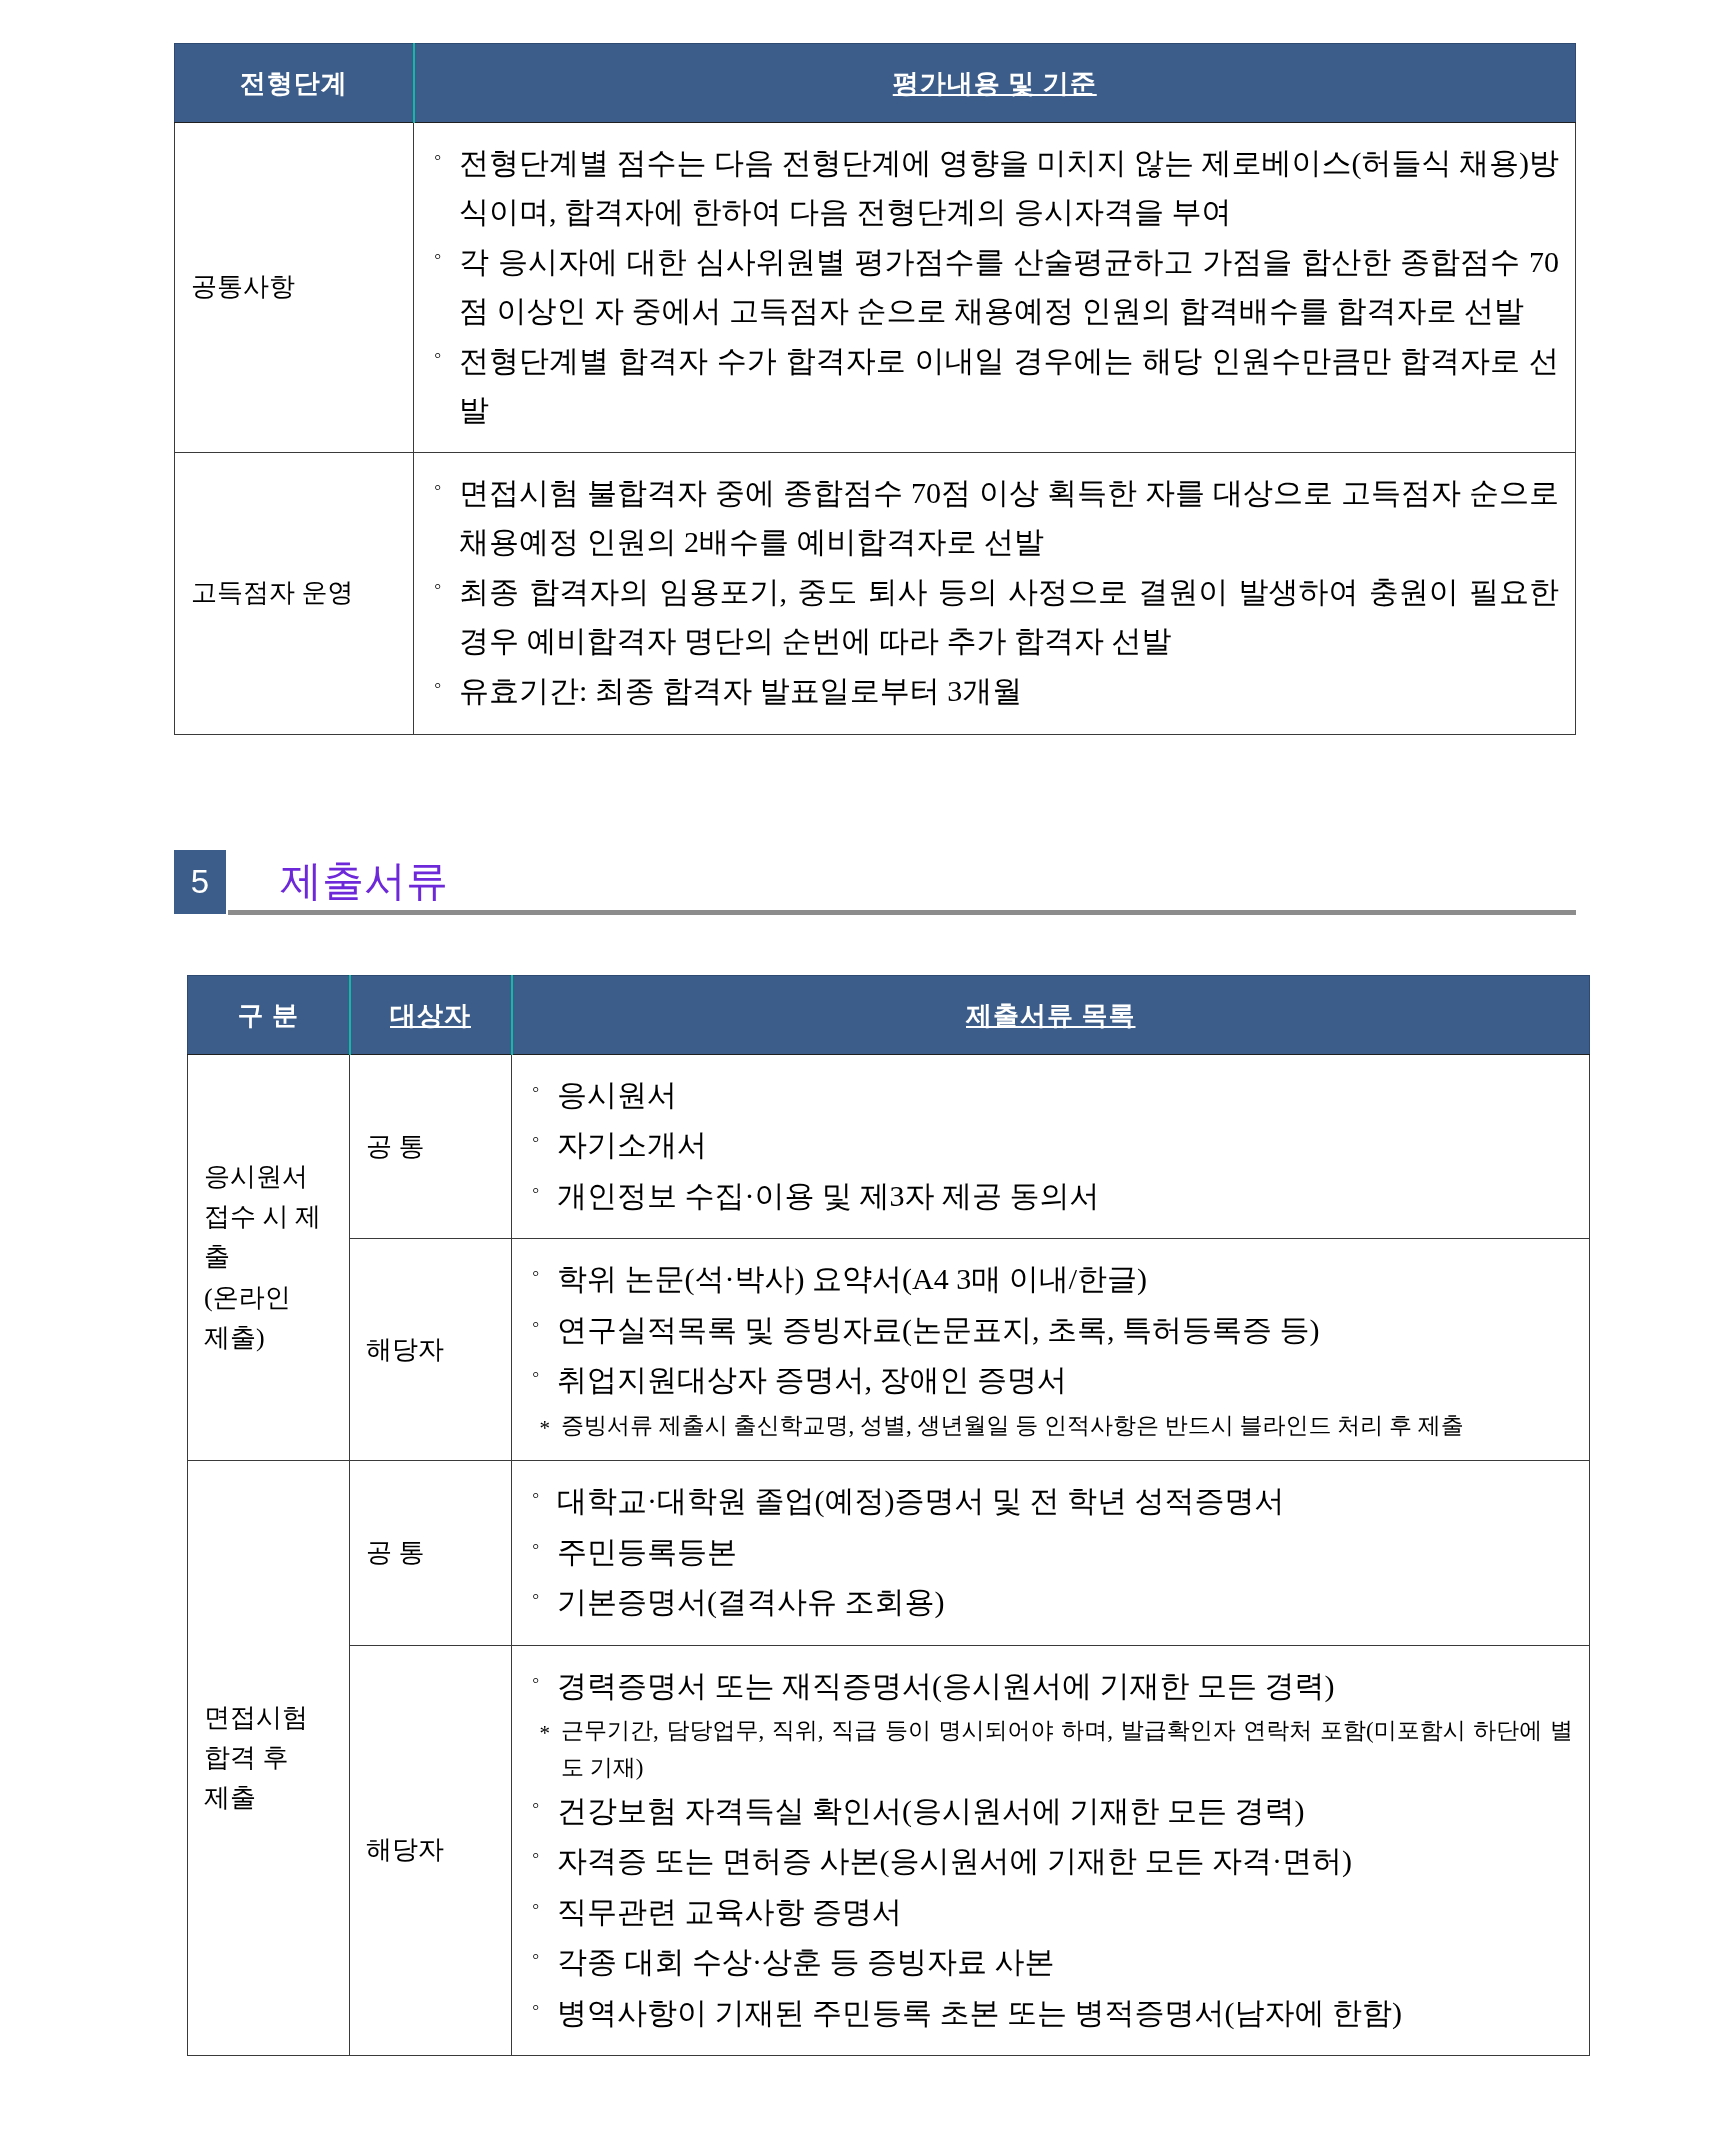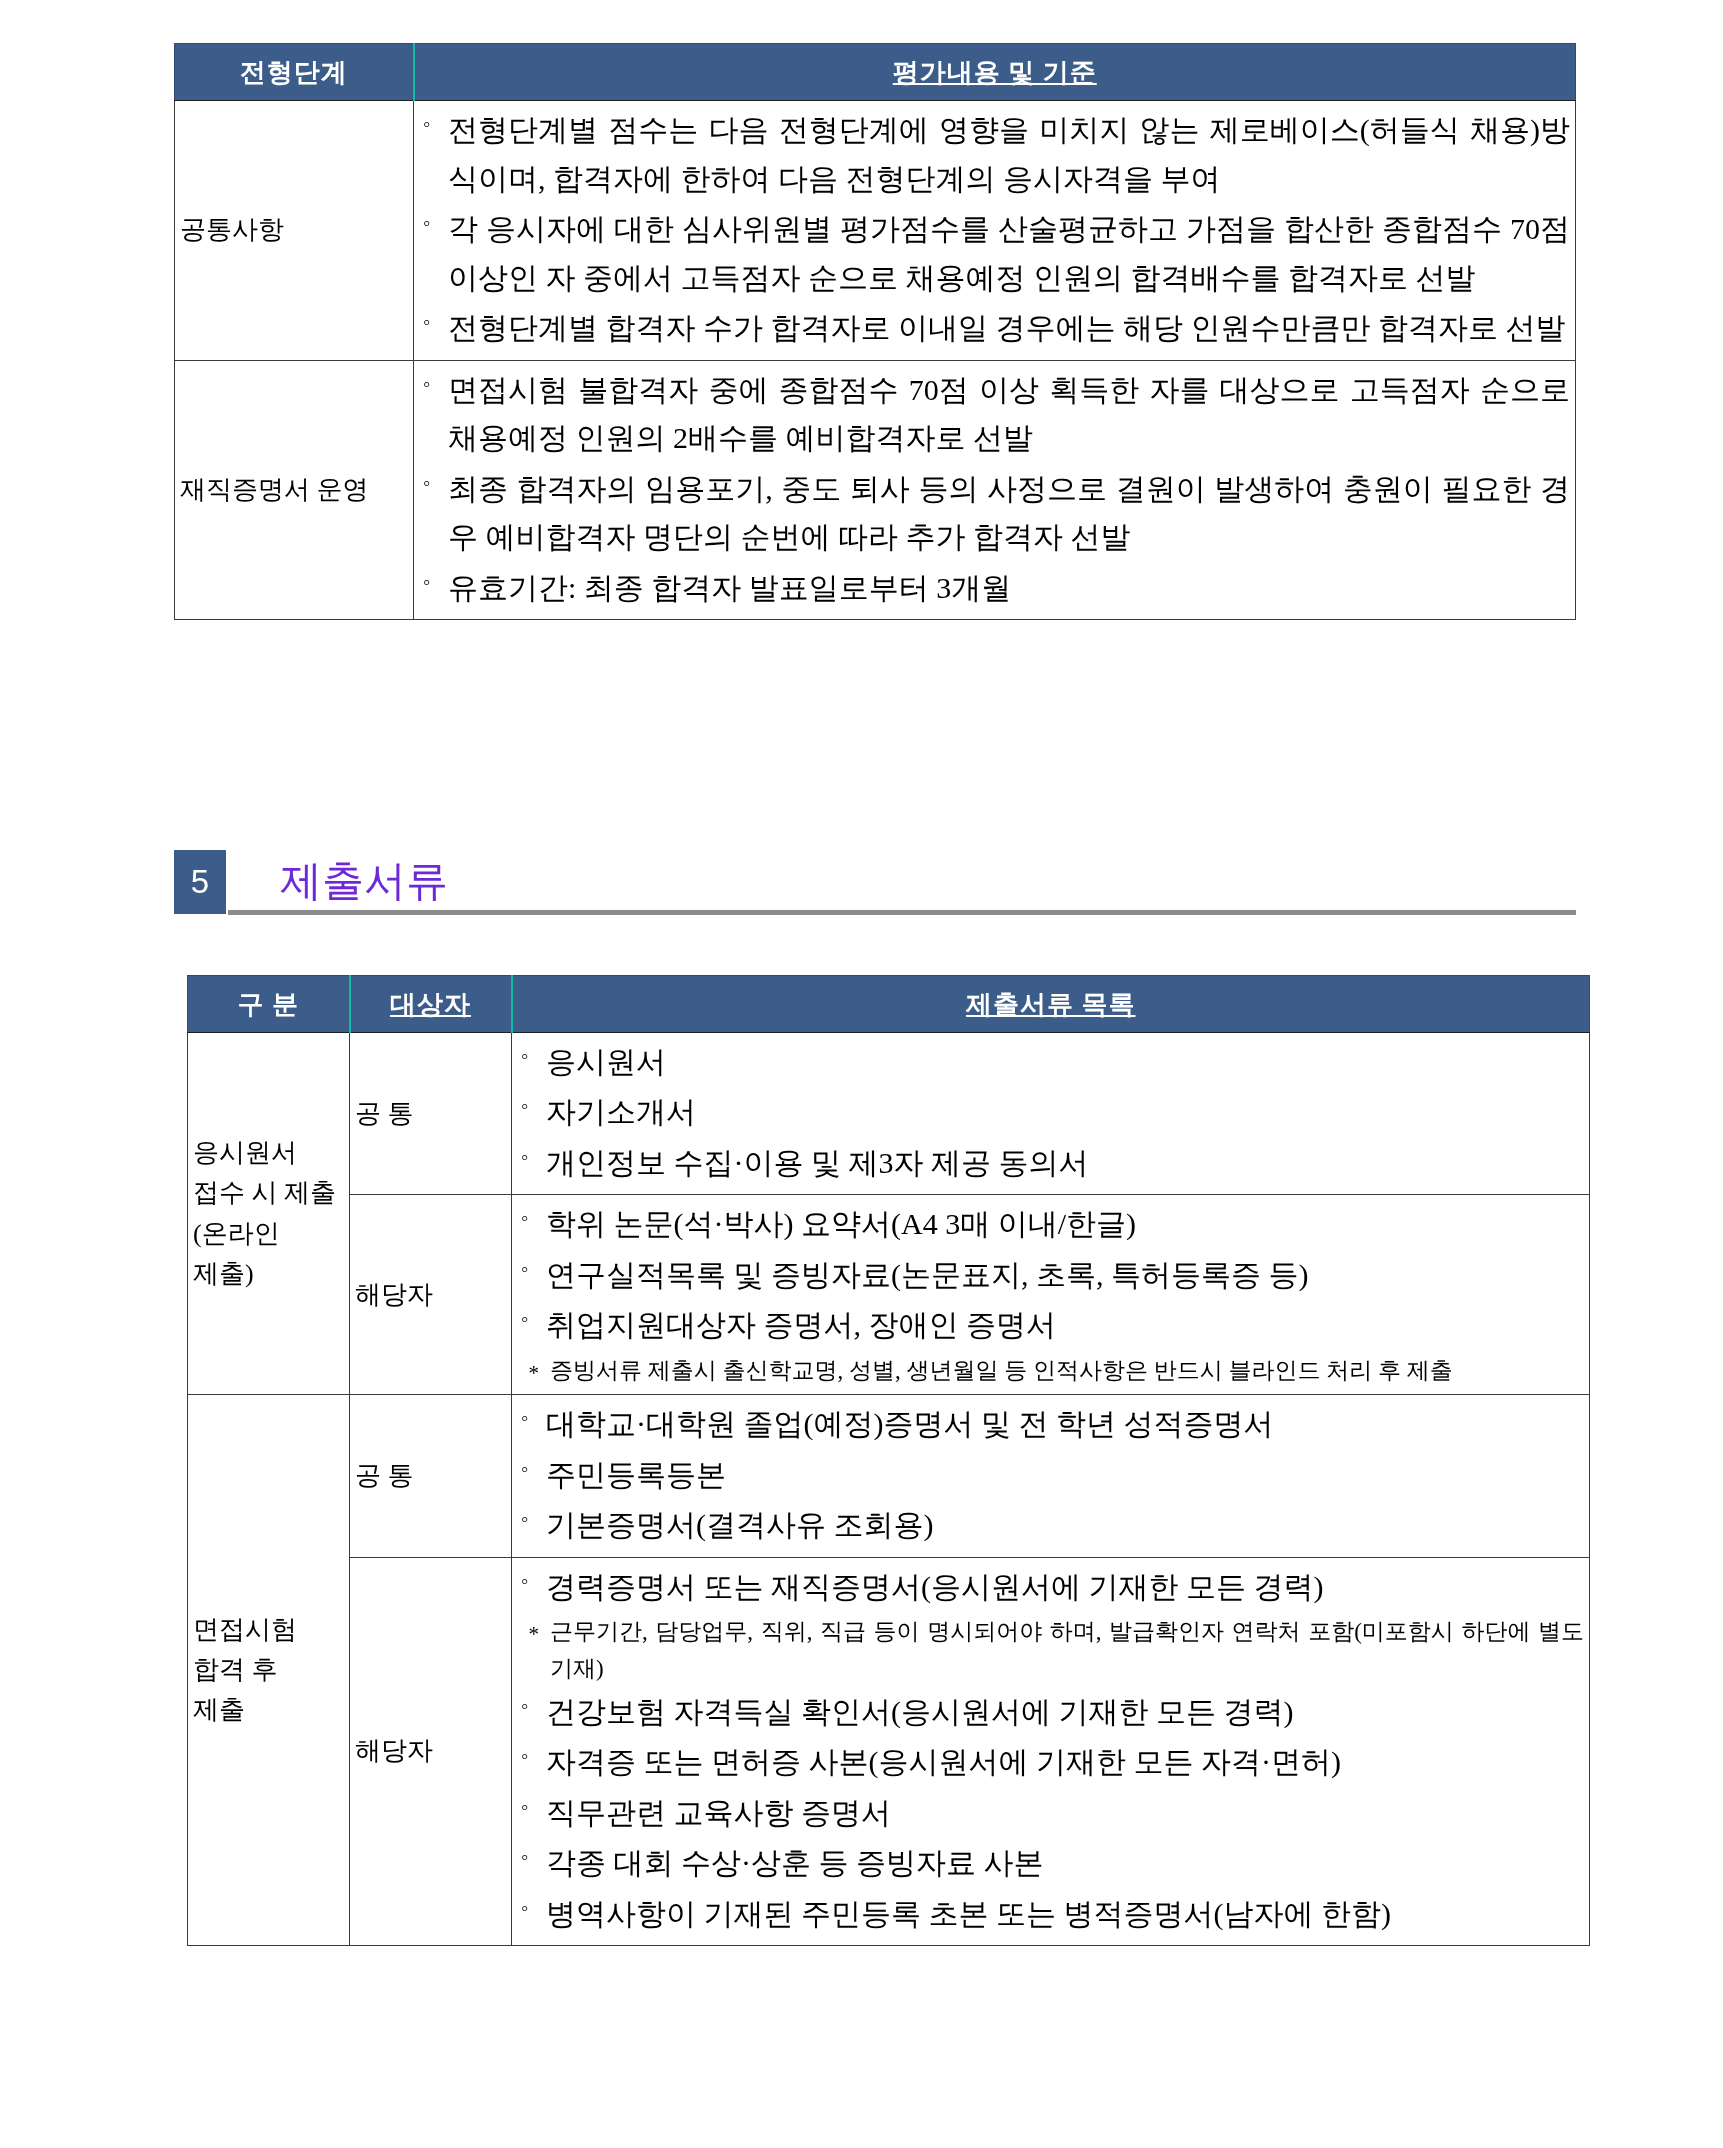--- a/index.html
+++ b/index.html
@@ -26,21 +26,21 @@
   
   .doc-table {
     border-collapse: collapse;
     table-layout: fixed;
     border: 1.9px solid #1f1f1f;
   }
   .doc-table th,
   .doc-table td {
     border: 1px solid #3a3a3a;
     vertical-align: middle;
-    padding: 5px;
+    padding: 16px;
   }
   .doc-table thead th {
     background: #3c5d8a;
     color: #ffffff;
     font-weight: bold;
     font-size: 26px;
     letter-spacing: 1px;
     height: 46px;
     border: 1px solid #2e4a70;
     border-bottom: 1.9px solid #1f1f1f;
@@ -187,21 +187,21 @@
         <td class="label-cell">공통사항</td>
         <td class="content-cell">
           <ul class="bullets">
             <li class="just">전형단계별 점수는 다음 전형단계에 영향을 미치지 않는 제로베이스(허들식 채용)방식이며, 합격자에 한하여 다음 전형단계의 응시자격을 부여</li>
             <li class="just">각 응시자에 대한 심사위원별 평가점수를 산술평균하고 가점을 합산한 종합점수 70점 이상인 자 중에서 고득점자 순으로 채용예정 인원의 합격배수를 합격자로 선발</li>
             <li class="just">전형단계별 합격자 수가 합격자로 이내일 경우에는 해당 인원수만큼만 합격자로 선발</li>
           </ul>
         </td>
       </tr>
       <tr>
-        <td class="label-cell">재직증명서 운영</td>
+        <td class="label-cell">고득점자 운영</td>
         <td class="content-cell">
           <ul class="bullets">
             <li class="just">면접시험 불합격자 중에 종합점수 70점 이상 획득한 자를 대상으로 고득점자 순으로 채용예정 인원의 2배수를 예비합격자로 선발</li>
             <li class="just">최종 합격자의 임용포기, 중도 퇴사 등의 사정으로 결원이 발생하여 충원이 필요한 경우 예비합격자 명단의 순번에 따라 추가 합격자 선발</li>
             <li>유효기간: 최종 합격자 발표일로부터 3개월</li>
           </ul>
         </td>
       </tr>
     </tbody>
   </table>

